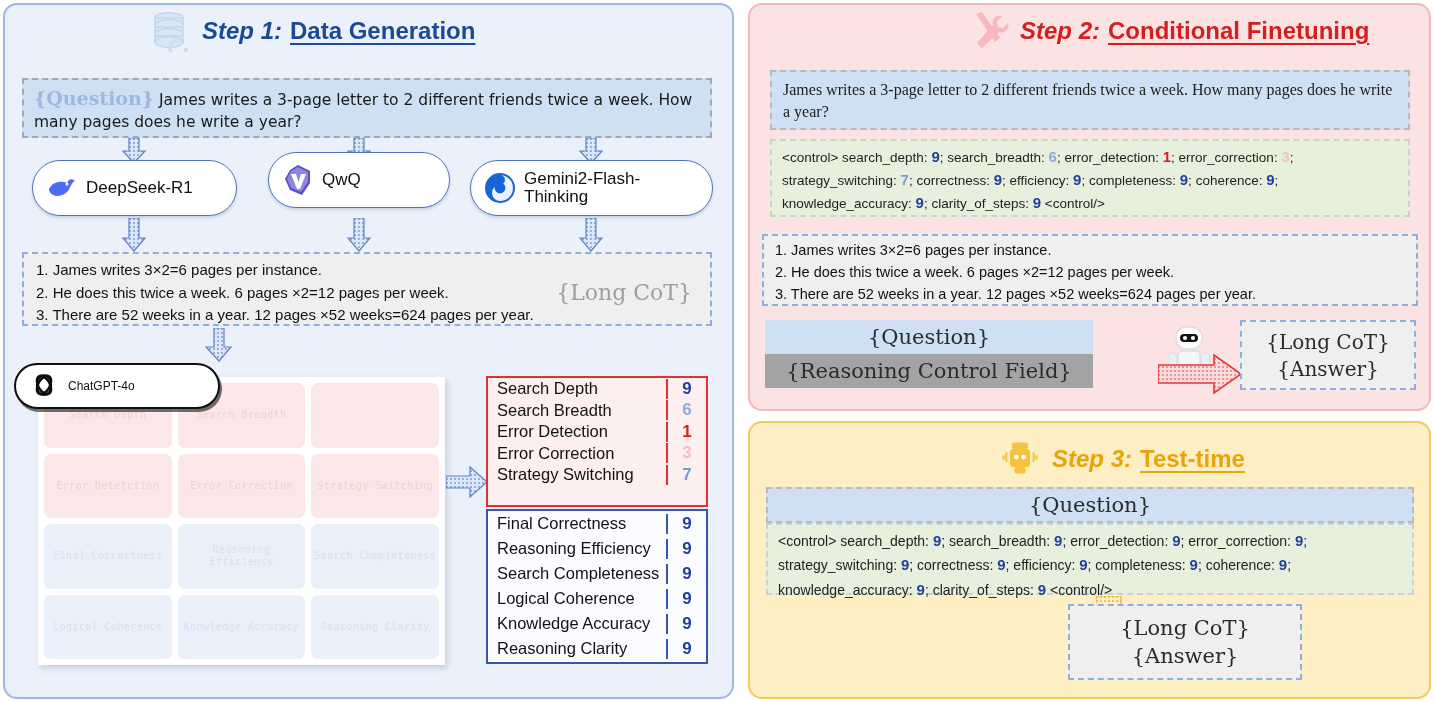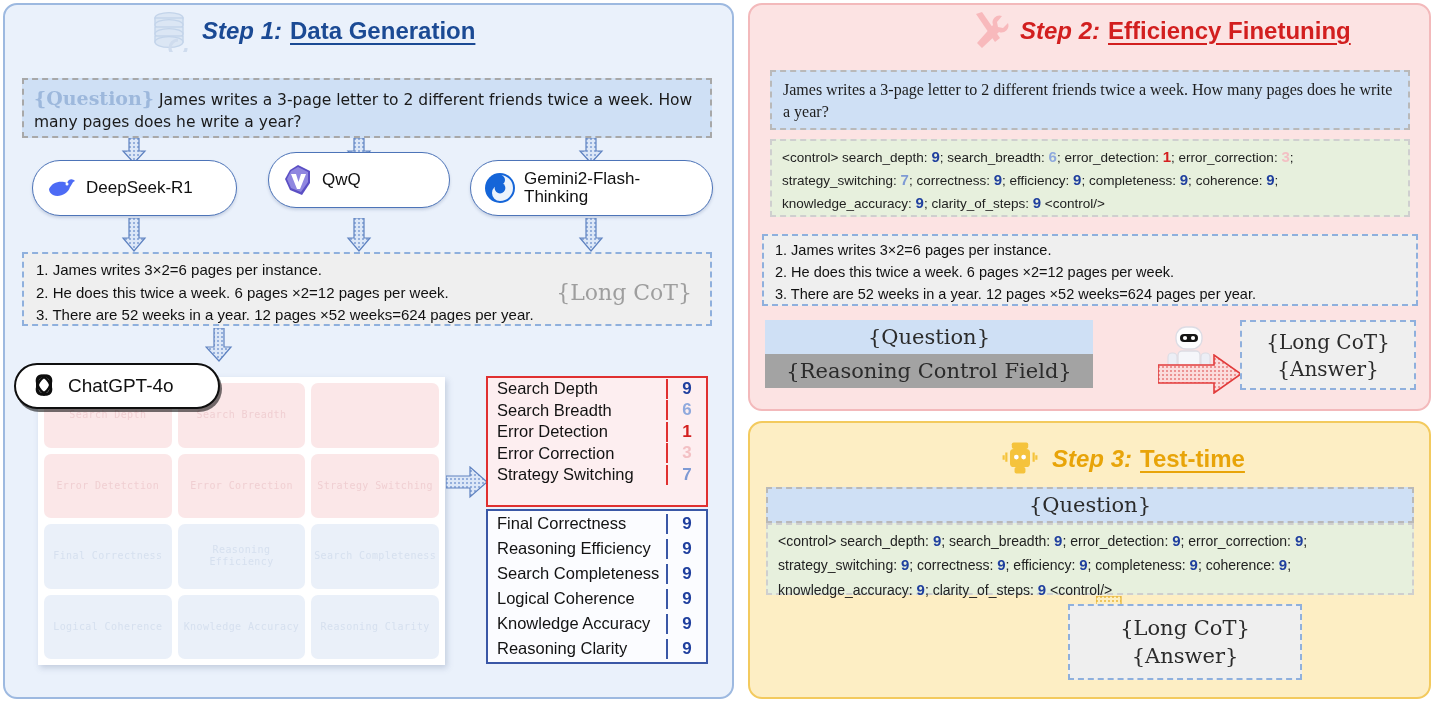--- a/index.html
+++ b/index.html
@@ -70,21 +70,21 @@
   .tile.proc{background:#eaf0f9;color:#d6e0ef;}
   .bandlabel{position:absolute;width:100%;text-align:center;font-size:25px;}
   #execLabel{top:55px;color:#cf2b42;}
   #procLabel{top:195px;color:#2a4f93;}
 
   
   #gptbadge{position:absolute;left:14px;top:363px;width:206px;height:46px;
      background:#fff;border:2.5px solid #0f0f0f;border-radius:23px;
      display:flex;align-items:center;gap:6px;padding:0 12px;box-sizing:border-box;
      box-shadow:2px 3px 0 rgba(0,0,0,.55);}
-  #gptbadge .mlabel{font-size:19px;color:#111;}
+  #gptbadge .mlabel{font-size:12px;color:#111;}
 
   
   .stbl{position:absolute;box-sizing:border-box;}
   #tblExec{left:486px;top:376px;width:222px;height:131px;
      background:#fdeef0;border:2px solid #e03030;}
   #tblProc{left:486px;top:509px;width:222px;height:155px;
      background:#fbfcff;border:2px solid #3a57a6;}
   .srow{display:flex;align-items:center;height:21.5px;}
   #tblProc .srow{height:25px;}
   .sname{flex:1;padding-left:9px;font-size:16.5px;color:#121212;
@@ -321,21 +321,21 @@
 <div class="hdr" id="hdr2">
   <span class="hicon">
     <svg viewBox="0 0 44 42" width="44" height="42">
       <g fill="#f8b9bc">
         <path d="M8 4 l6-2 l18 26 l-5 4z"></path>
         <path d="M34 6 a7 7 0 0 0-9 9 l-16 18 l5 5 l17-16 a7 7 0 0 0 9-9 l-5 5 l-5-1 l-1-5z"></path>
       </g>
     </svg>
   </span>
   <span class="stepword">Step 2:</span>
-  <span class="steptitle">Efficiency Finetuning</span>
+  <span class="steptitle">Conditional Finetuning</span>
 </div>
 
 <div id="q2">
   <span>James writes a 3-page letter to 2 different friends twice a week. How many pages does he write a year?</span>
 </div>
 
 <div id="ctrl2">
   <span>&lt;control&gt;</span>
   <span id="ctrl2fields"><span> search_depth: </span><span class="cnum" style="color: rgb(31, 63, 158);">9</span><span>; </span><span> search_breadth: </span><span class="cnum" style="color: rgb(143, 169, 221);">6</span><span>; </span><span> error_detection: </span><span class="cnum" style="color: rgb(212, 32, 32);">1</span><span>; </span><span> error_correction: </span><span class="cnum" style="color: rgb(243, 192, 196);">3</span><span>; </span><span> strategy_switching: </span><span class="cnum" style="color: rgb(126, 154, 212);">7</span><span>; </span><span> correctness: </span><span class="cnum" style="color: rgb(31, 63, 158);">9</span><span>; </span><span> efficiency: </span><span class="cnum" style="color: rgb(31, 63, 158);">9</span><span>; </span><span> completeness: </span><span class="cnum" style="color: rgb(31, 63, 158);">9</span><span>; </span><span> coherence: </span><span class="cnum" style="color: rgb(31, 63, 158);">9</span><span>; </span><span> knowledge_accuracy: </span><span class="cnum" style="color: rgb(31, 63, 158);">9</span><span>; </span><span> clarity_of_steps: </span><span class="cnum" style="color: rgb(31, 63, 158);">9</span><span> </span></span>
   <span>&lt;control/&gt;</span>

